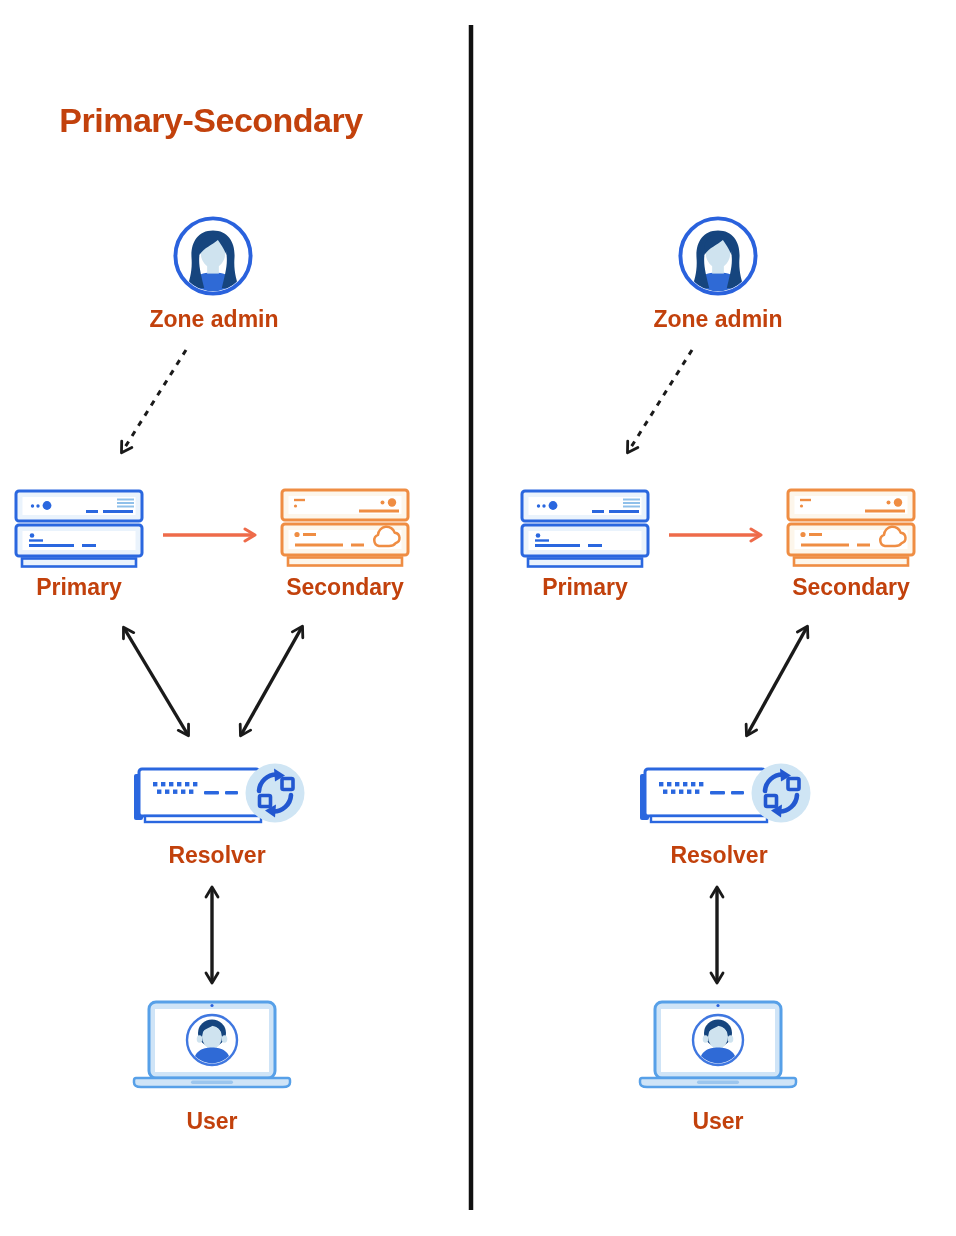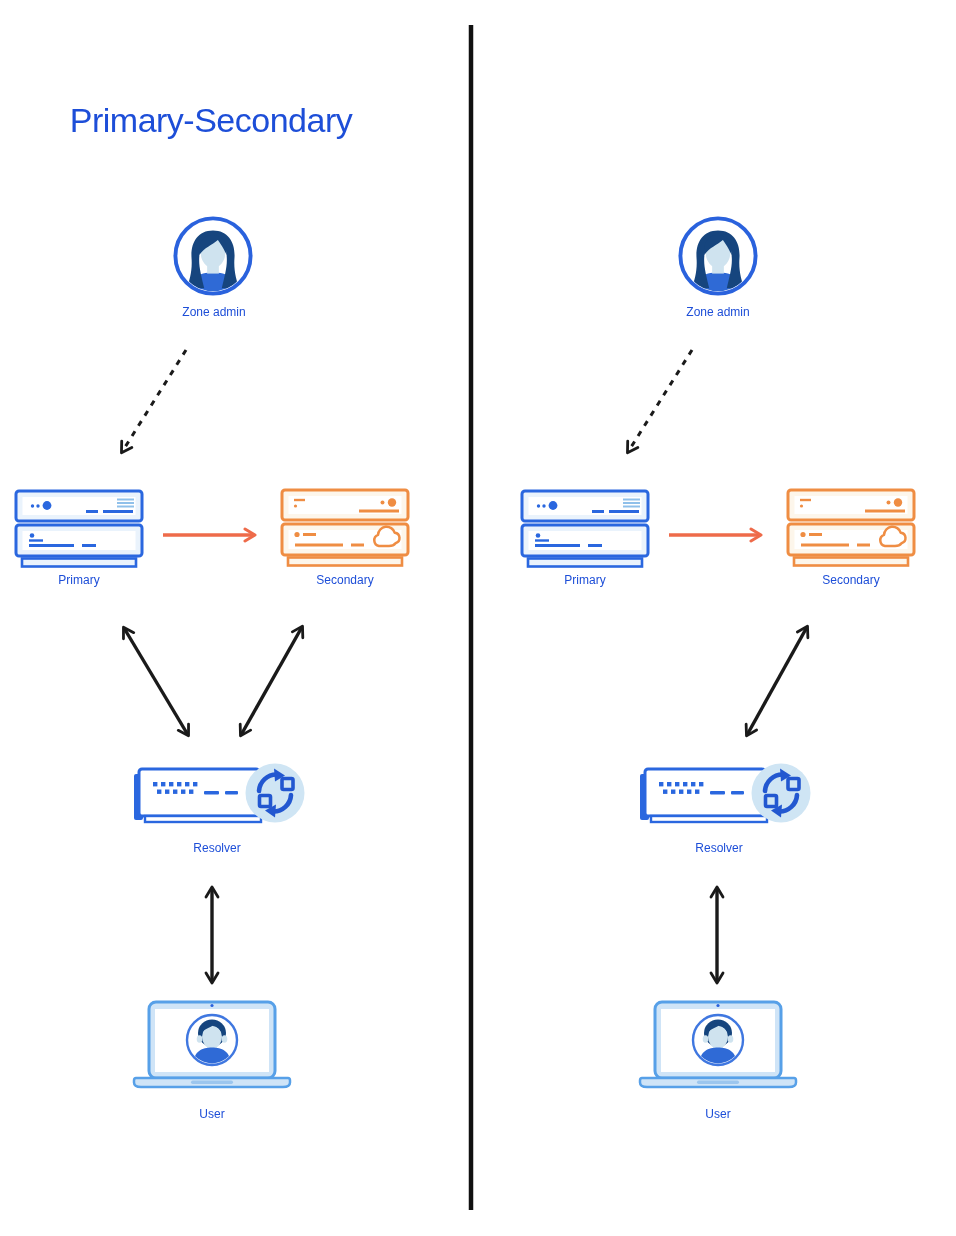--- a/index.html
+++ b/index.html
@@ -7,28 +7,28 @@
     position:relative;
     width:956px;height:1236px;
     background:#ffffff;
     font-family:"Liberation Sans", sans-serif;
     overflow:hidden;
   }
   #gfx{position:absolute;left:0;top:0;}
   .lbl{
     position:absolute;
     transform:translateX(-50%);
-    font-weight:400;
-    color:#1d4ed8;
+    font-weight:700;
+    color:#c2410c;
     white-space:nowrap;
     line-height:1.15;
     text-align:center;
   }
   .title{font-size:34px;letter-spacing:-0.5px;}
-  .node-lbl{font-size:12px;}
+  .node-lbl{font-size:23px;}
 </style>
 </head>
 <body>
 
 <div id="canvas">
 
   <svg id="gfx" width="956" height="1236" viewBox="0 0 956 1236">
     <defs>
       <marker id="mk-b" markerWidth="18" markerHeight="18" refX="12" refY="8" orient="auto-start-reverse" markerUnits="userSpaceOnUse">
         <path d="M3 2 L13 8 L3 14" fill="none" stroke="#1a1a1a" stroke-width="2.8" stroke-linecap="round" stroke-linejoin="round"></path>

